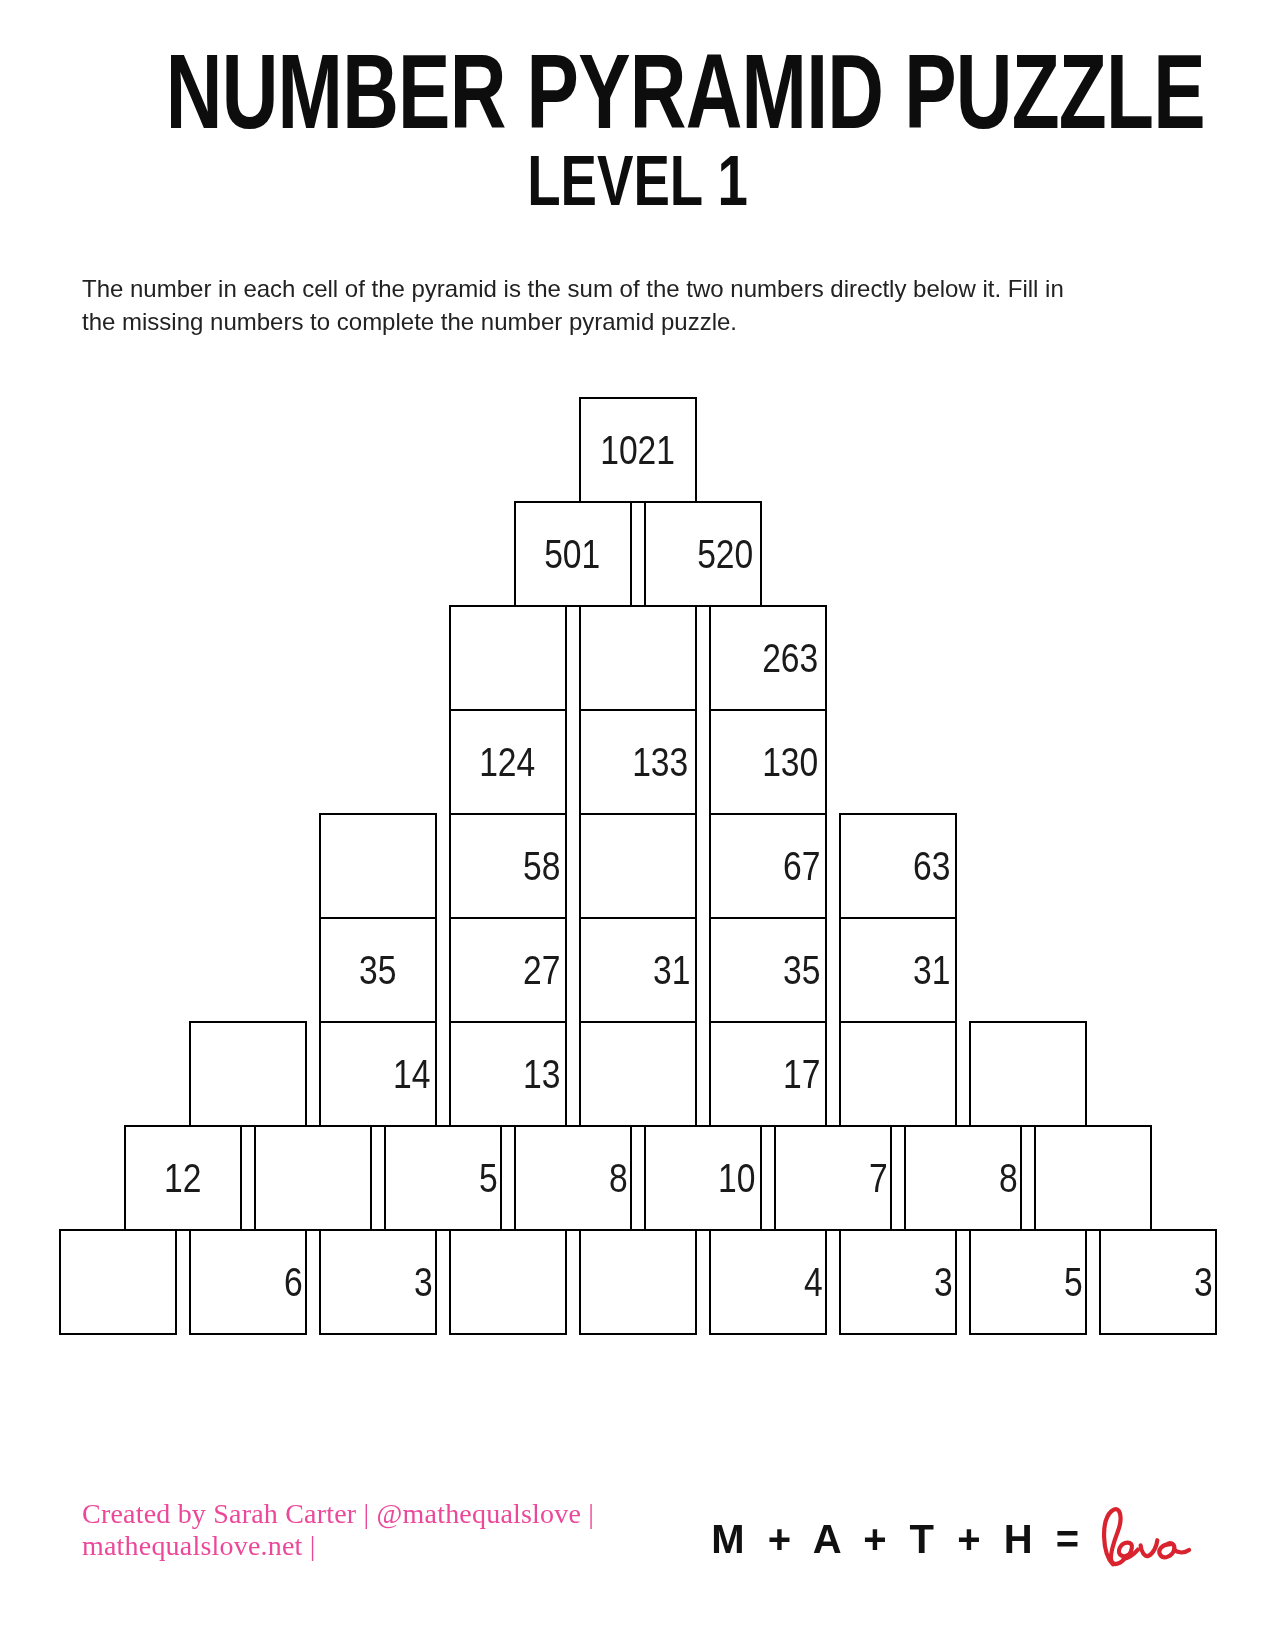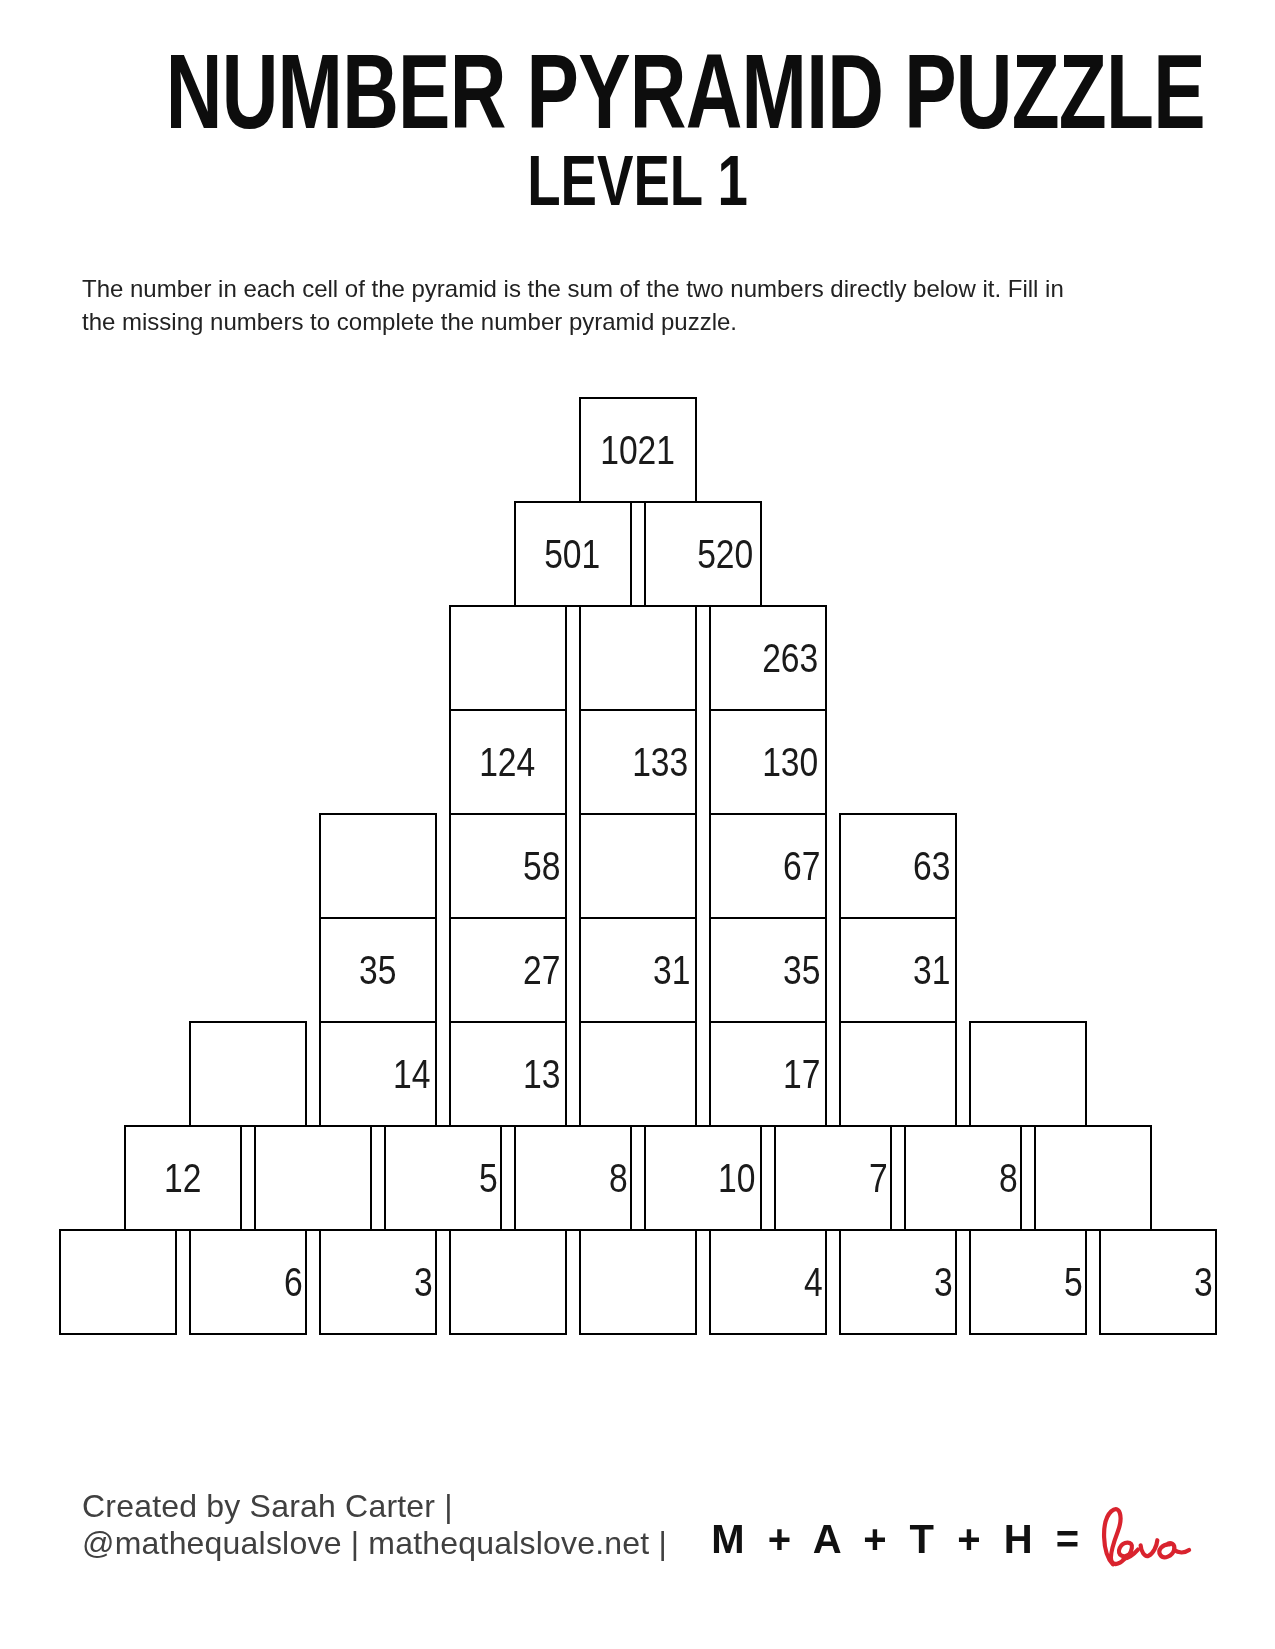--- a/index.html
+++ b/index.html
@@ -38,22 +38,23 @@
     padding-top:0;
     font-size:41px;color:#1a1a1a;
   }
   .pcell + .pcell{margin-left:-2px;justify-content:flex-end;}
   .pcell .num{display:inline-block;transform:scaleX(0.82);}
   .footer{
     position:absolute;left:82px;right:78px;top:1492px;height:82px;
     display:flex;align-items:flex-end;
   }
   .credit{
-    font-size:32px;color:#404040;padding-bottom:12px;letter-spacing:0.2px;
+    font-size:28px;color:#ec4899;padding-bottom:12px;letter-spacing:0.2px;
     font-stretch:condensed;
+    font-family:Liberation Serif, serif;
   }
   .brand{
     margin-left:auto;
     font-size:40px;font-weight:bold;color:#111;
     letter-spacing:6px;padding-bottom:12px;white-space:nowrap;
   }
   .love-script{display:inline-block;margin-left:10px;}
   .love-script svg{display:block;}
 </style>
 </head>

